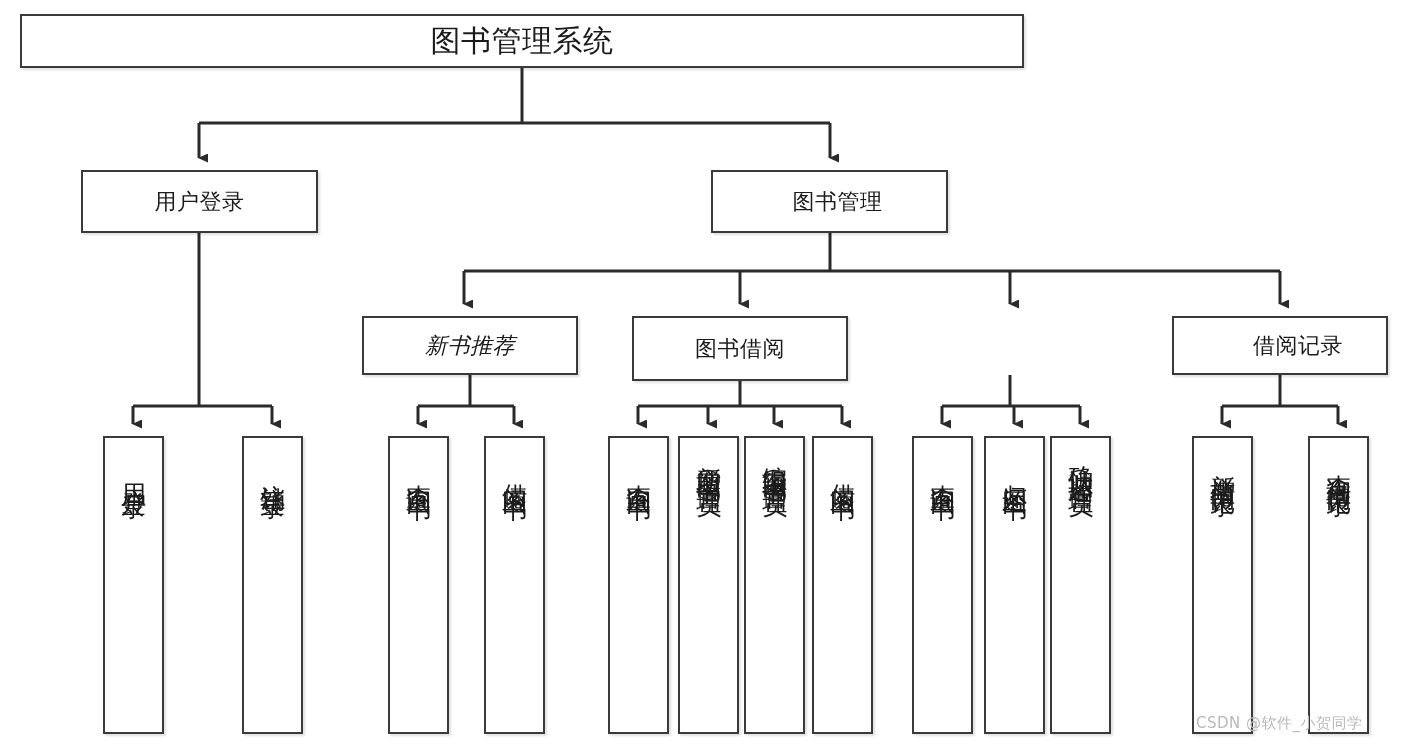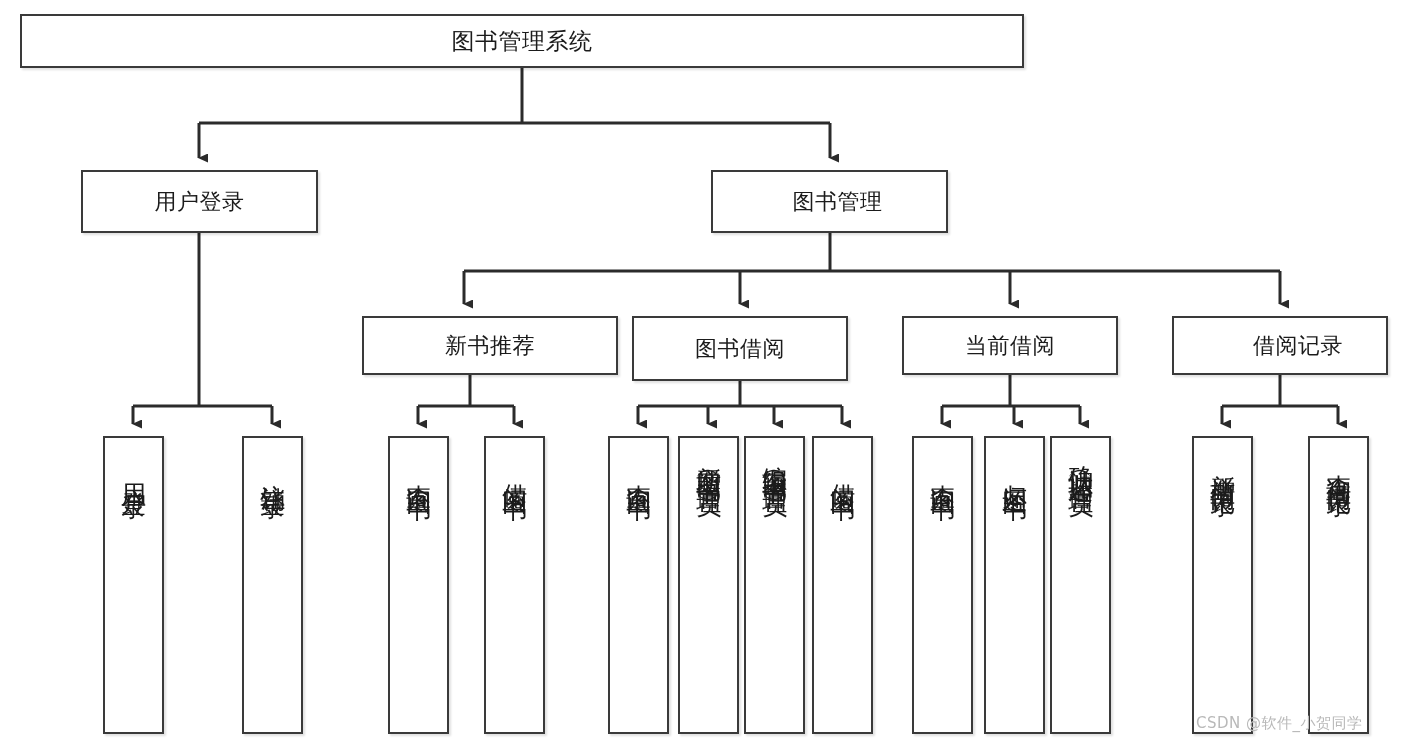--- a/index.html
+++ b/index.html
@@ -52,21 +52,21 @@
     padding-top: 26px;
   }
   .node.vert .lbl {
     writing-mode: vertical-rl;
     text-orientation: upright;
     font-size: 25px;
     line-height: 1.02;
     letter-spacing: 4px;
     white-space: nowrap;
   }
-  .node.root .lbl { font-size: 23px; }
+  .node.root .lbl { font-size: 30px; }
   .watermark {
     position: absolute;
     left: 1196px;
     top: 714px;
     font-size: 15px;
     color: #b9b9b9;
     white-space: nowrap;
     font-family: "DejaVu Sans", "Liberation Sans", sans-serif;
     letter-spacing: 0.5px;
   }
@@ -136,31 +136,28 @@
   </div>
 
   <div class="node horiz" style="left:81px; top:170px; width:237px; height:63px;">
     <span class="lbl">用户登录</span>
   </div>
 
   <div class="node horiz" style="left:711px; top:170px; width:237px; height:63px;padding-left:16px;">
     <span class="lbl">图书管理</span>
   </div>
 
-  <div class="node horiz" style="left:362px; top:316px; width:256px; height:59px;">
+  <div class="node horiz" style="left:362px; top:316px; width:216px; height:59px;font-style:italic;">
     <span class="lbl">新书推荐</span>
   </div>
 
   <div class="node horiz" style="left:632px; top:316px; width:216px; height:65px;">
     <span class="lbl">图书借阅</span>
   </div>
 
-  <div class="node horiz" style="left:902px; top:316px; width:216px; height:59px;">
-    <span class="lbl">当前借阅</span>
-  </div>
 
   <div class="node horiz" style="left:1172px; top:316px; width:216px; height:59px;padding-left:36px;">
     <span class="lbl">借阅记录</span>
   </div>
 
   <div class="node vert" style="left:103px; top:436px; width:61px; height:298px;">
     <span class="lbl">用户登录</span>
   </div>
 
   <div class="node vert" style="left:242px; top:436px; width:61px; height:298px;">

